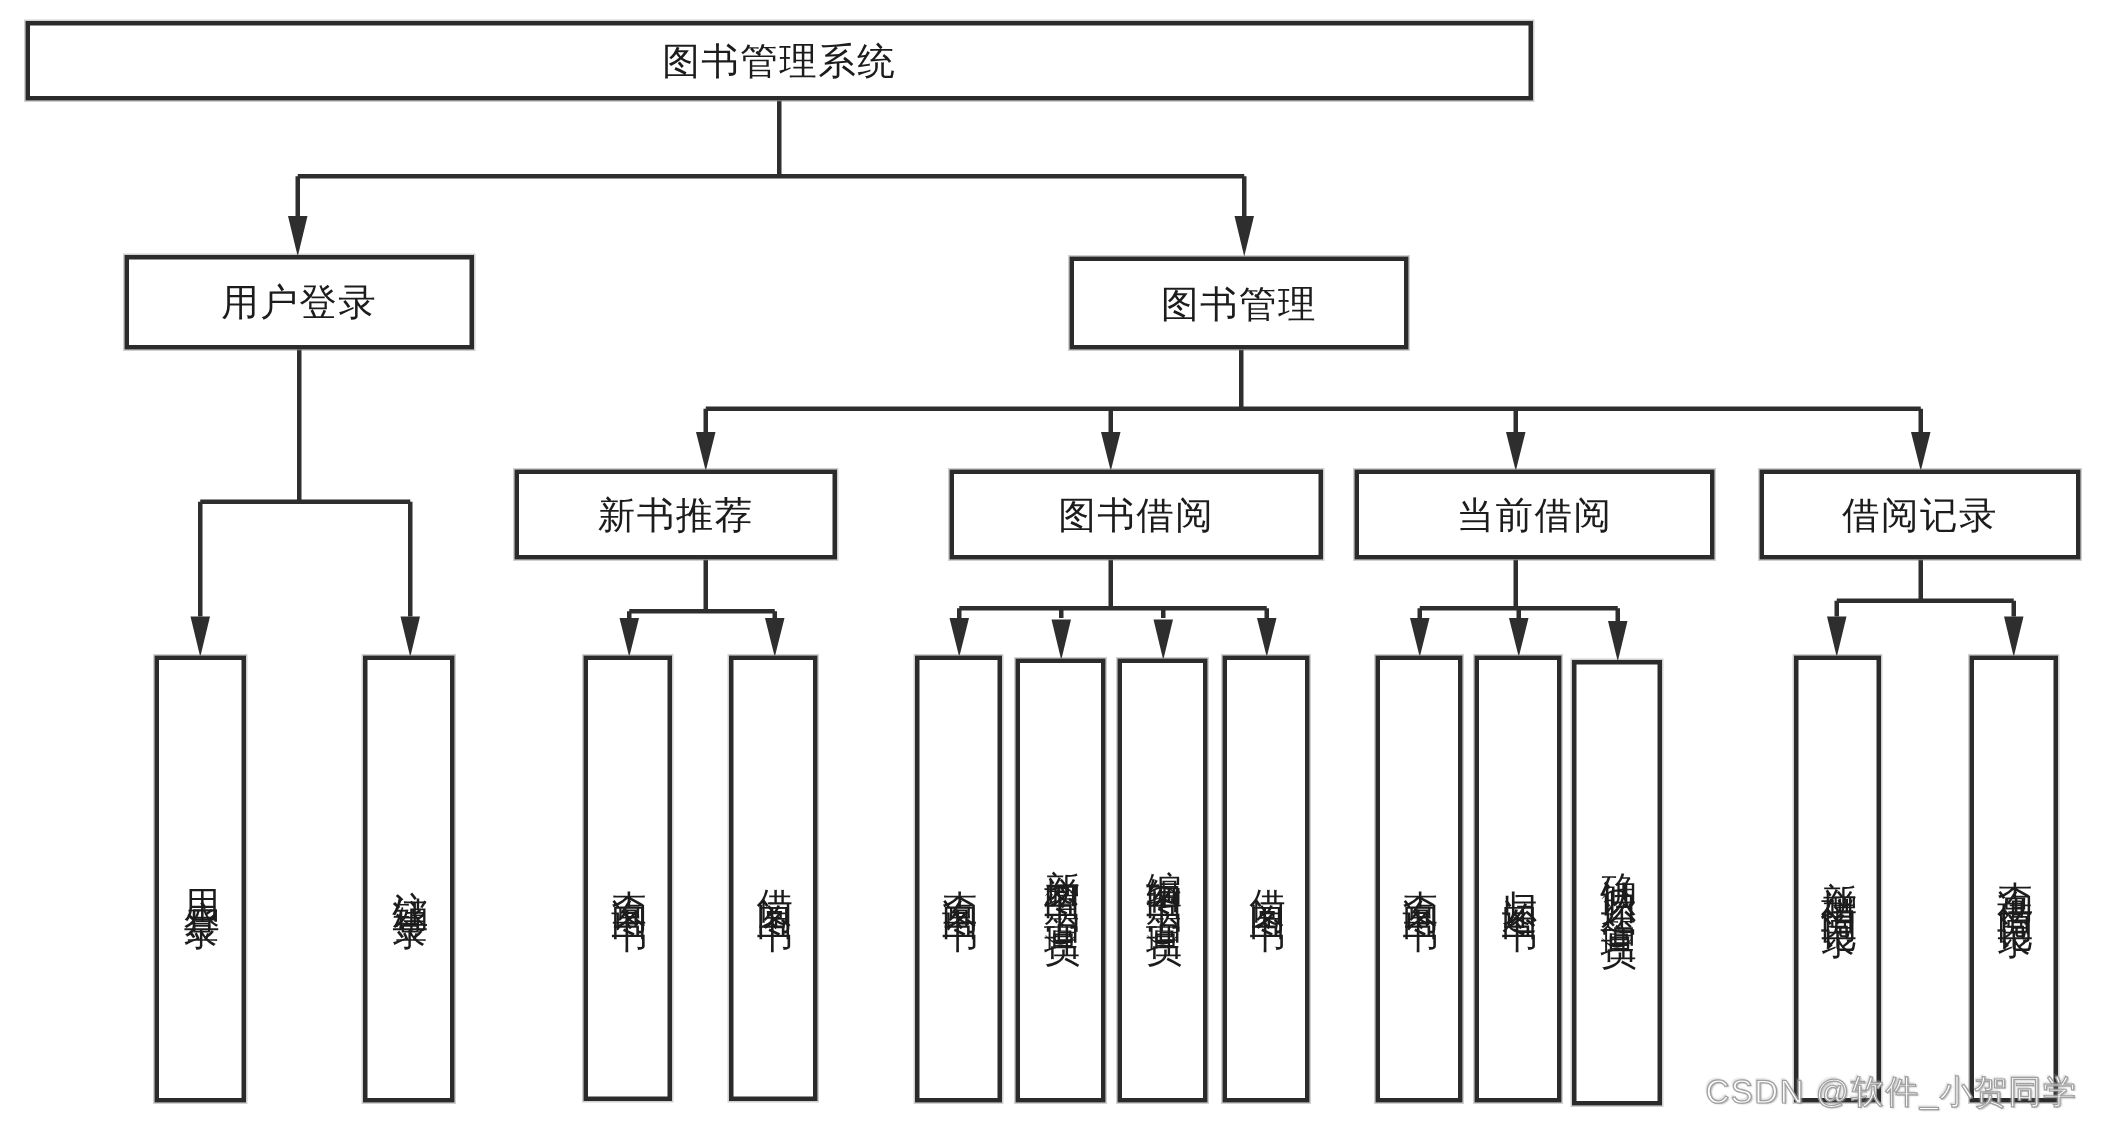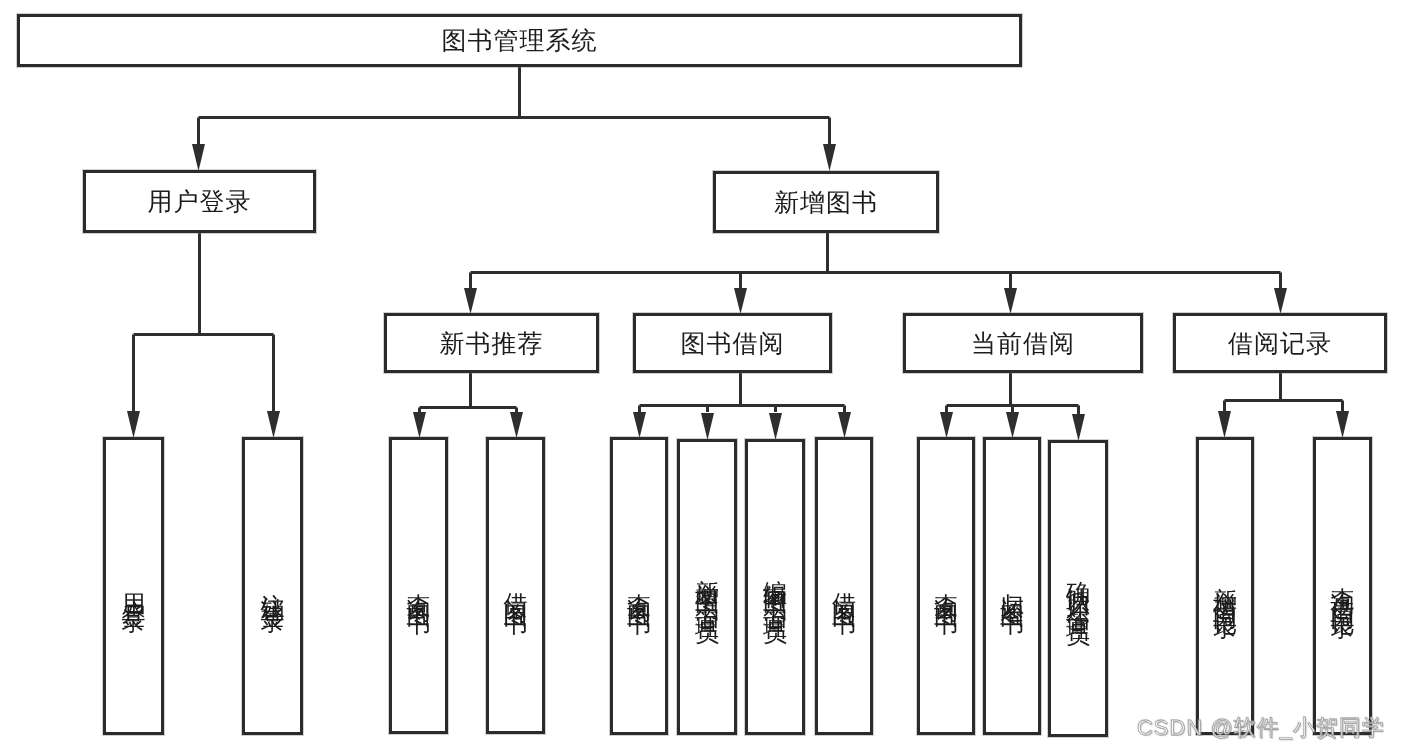--- a/index.html
+++ b/index.html
@@ -81,24 +81,24 @@
     <polygon class="hd" points="1072,414 1085,414 1078.5,441"></polygon>
 
     <path class="ln" d="M1280.5 373 V400.5 M1224.5 400.5 H1342.5 M1224.5 400.5 V411 M1342.5 400.5 V411"></path>
     <polygon class="hd" points="1218,411 1231,411 1224.5,438"></polygon>
     <polygon class="hd" points="1336,411 1349,411 1342.5,438"></polygon>
   </svg>
 
   <div class="node h" style="left:17px;top:14px;width:1005px;height:53px">图书管理系统</div>
 
   <div class="node h" style="left:83px;top:170px;width:233px;height:63px">用户登录</div>
-  <div class="node h" style="left:713px;top:171px;width:226px;height:62px">新增图书</div>
+  <div class="node h" style="left:713px;top:171px;width:226px;height:62px">图书管理</div>
 
-  <div class="node h" style="left:384px;top:313px;width:215px;height:60px">新书推荐</div>
-  <div class="node h" style="left:633px;top:313px;width:199px;height:60px">图书借阅</div>
+  <div class="node h" style="left:343px;top:313px;width:215px;height:60px">新书推荐</div>
+  <div class="node h" style="left:633px;top:313px;width:249px;height:60px">图书借阅</div>
   <div class="node h" style="left:903px;top:313px;width:240px;height:60px">当前借阅</div>
   <div class="node h" style="left:1173px;top:313px;width:214px;height:60px">借阅记录</div>
 
   <div class="node v" style="left:103px;top:437px;width:61px;height:298px">用户登录</div>
   <div class="node v" style="left:242px;top:437px;width:61px;height:298px">注销登录</div>
 
   <div class="node v" style="left:389px;top:437px;width:59px;height:297px">查询图书</div>
   <div class="node v" style="left:486px;top:437px;width:59px;height:297px">借阅图书</div>
 
   <div class="node v" style="left:610px;top:437px;width:58px;height:298px">查询图书</div>

